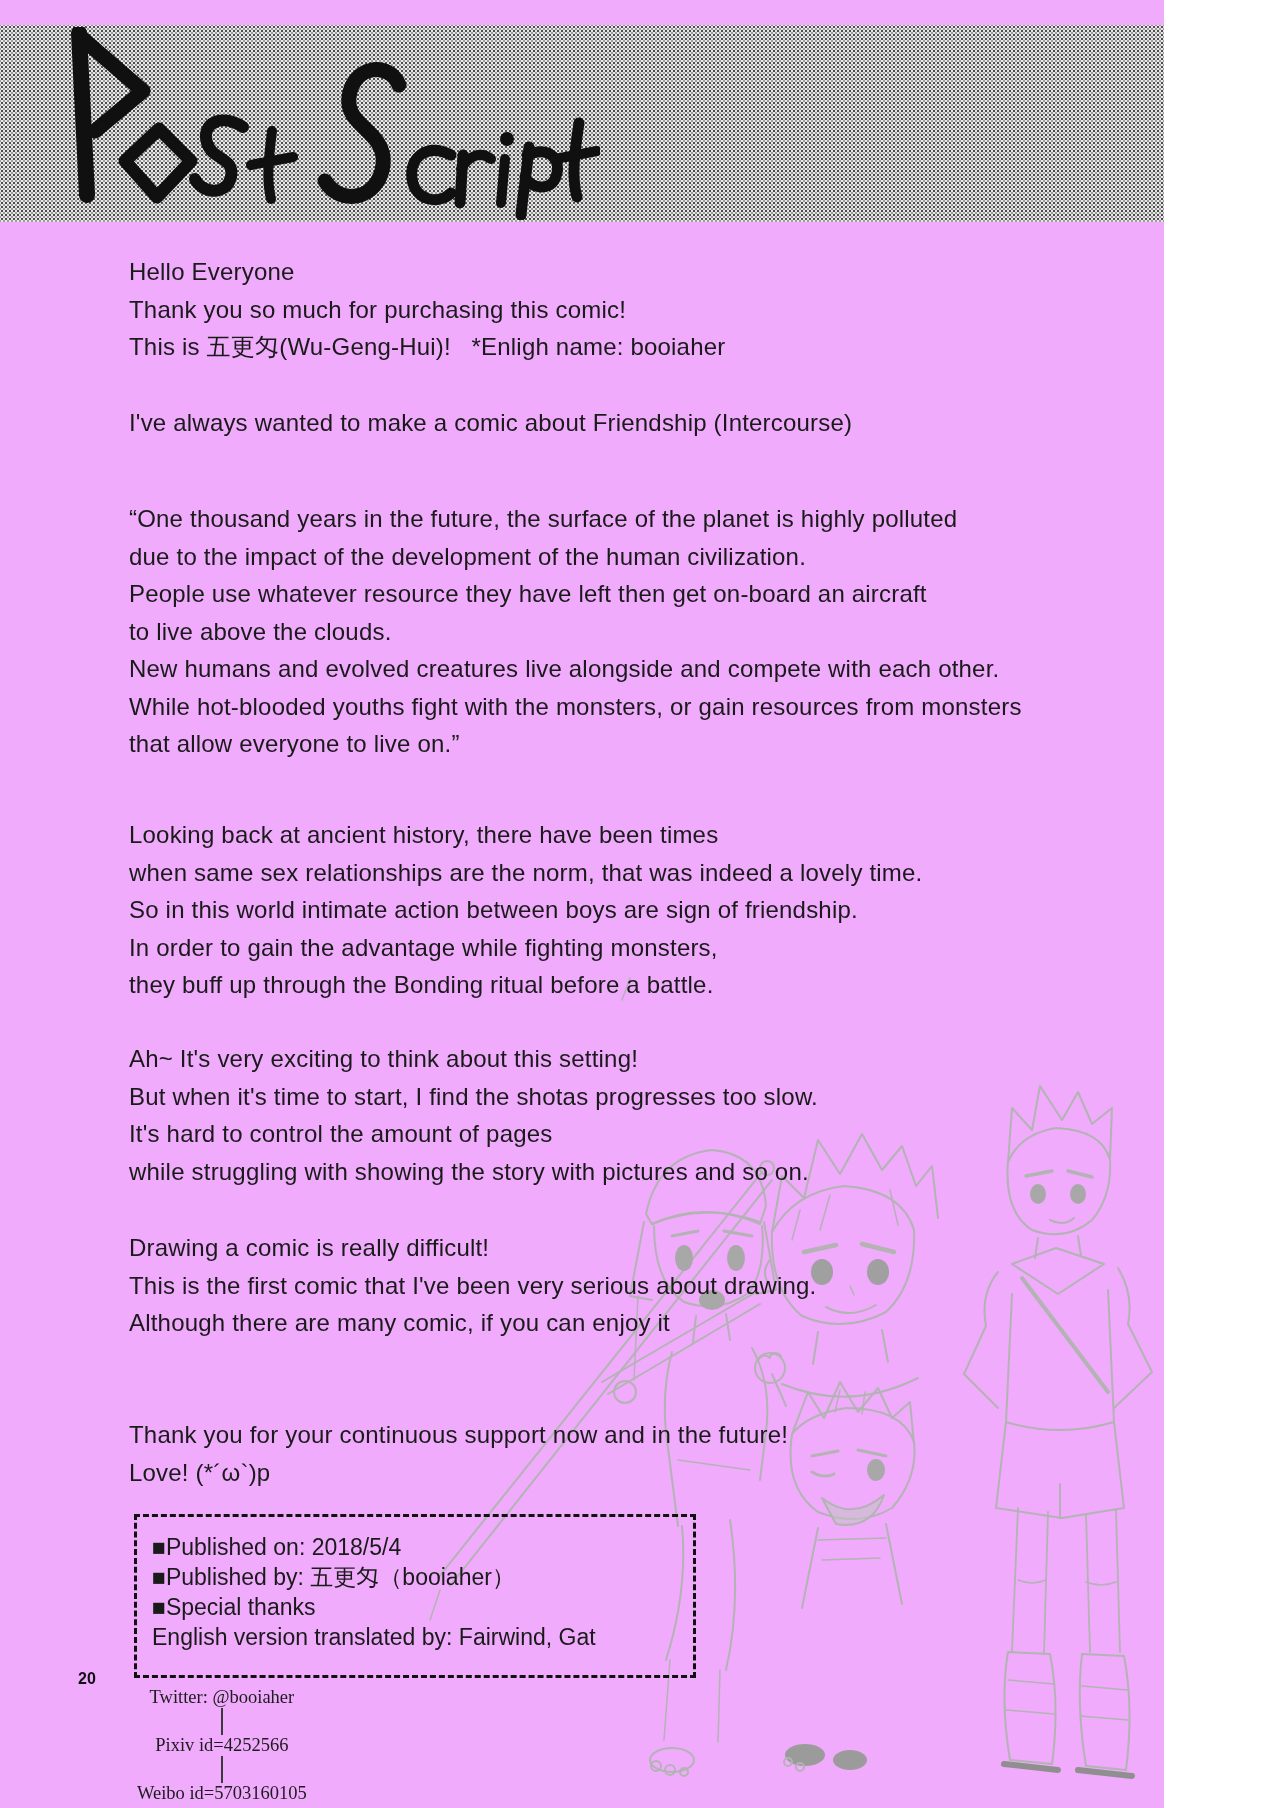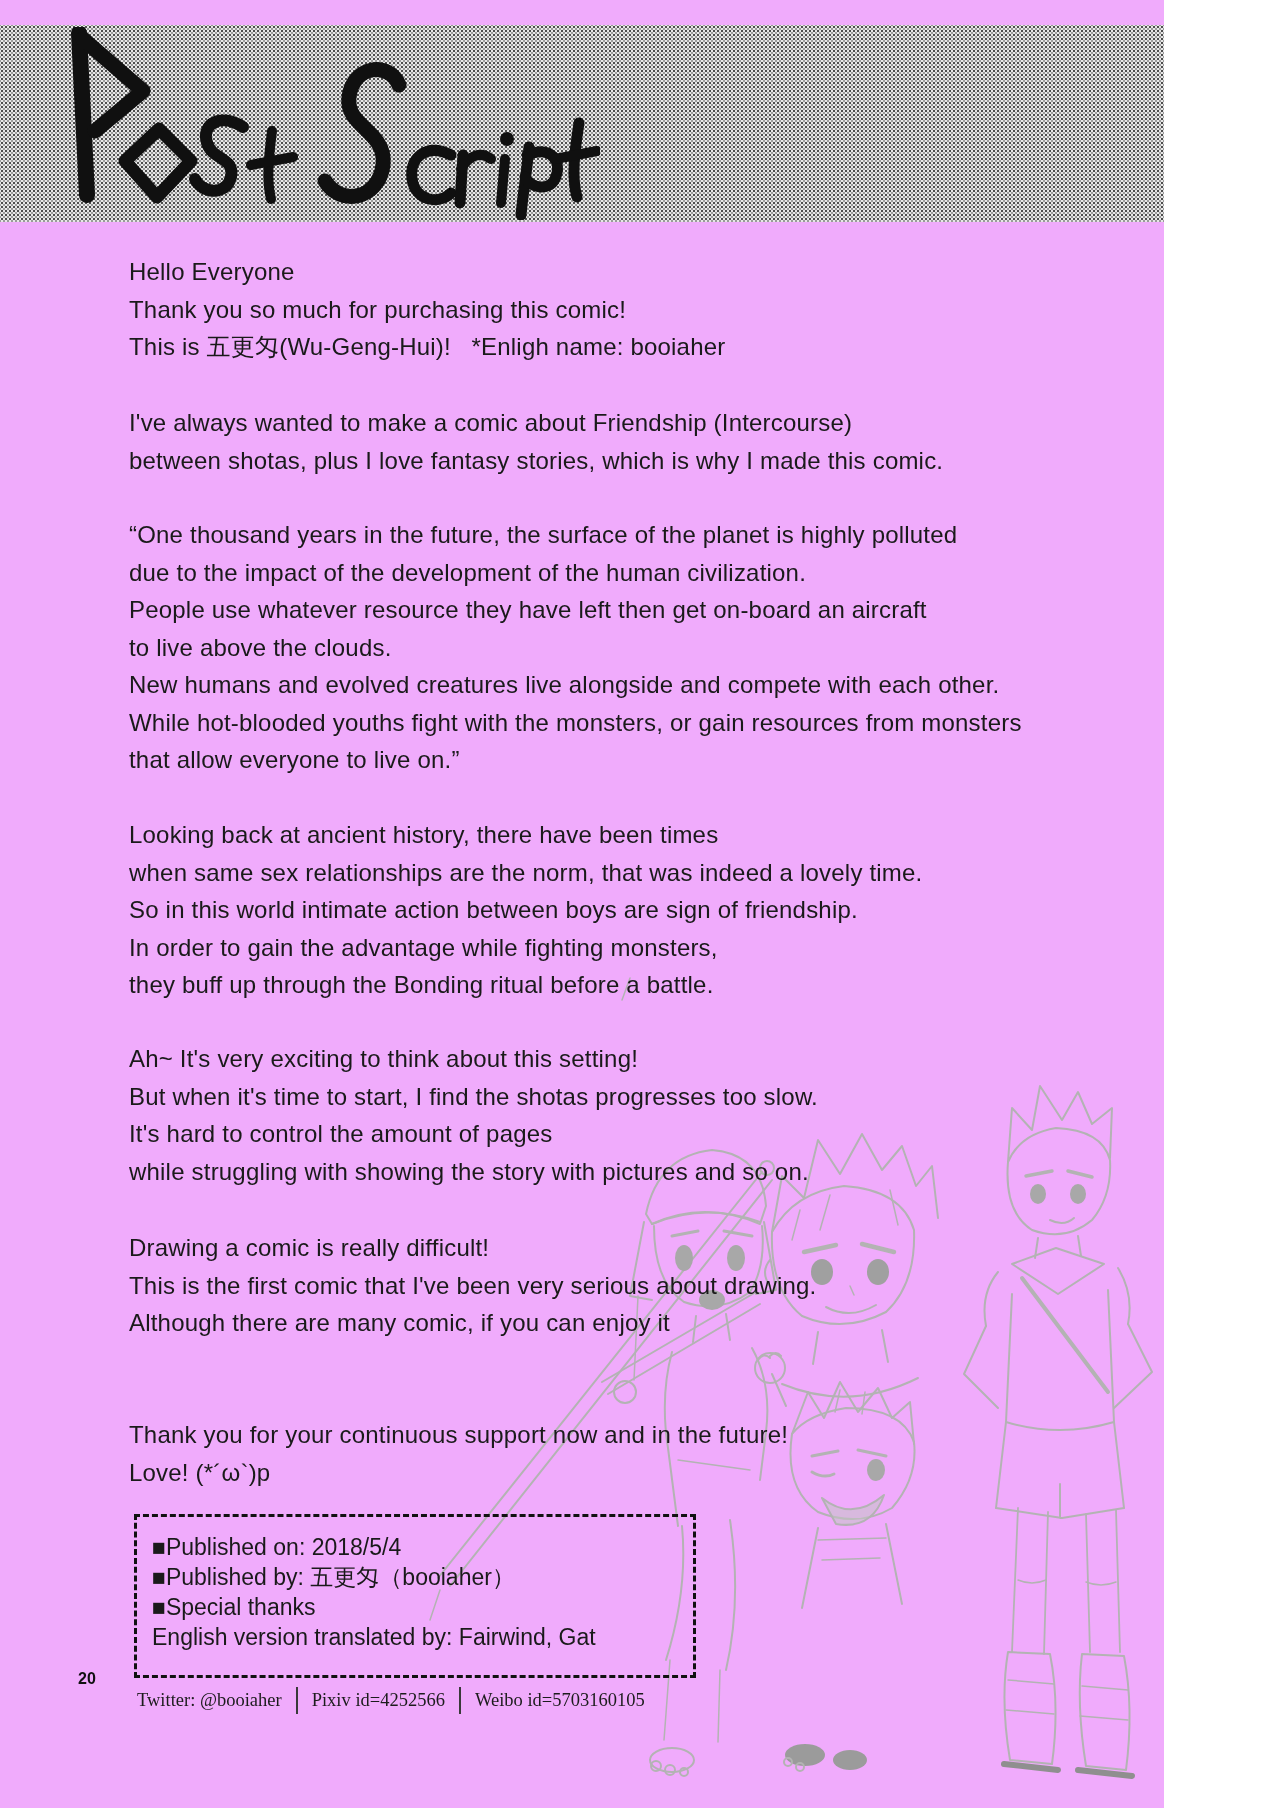--- a/index.html
+++ b/index.html
@@ -31,21 +31,21 @@
   .pub-box {
     position:absolute; left:134px; top:1514px; width:562px; height:164px;
     border:3px dashed #111; box-sizing:border-box;
     padding:15px 0 0 15px; font-size:23px; line-height:30px; background:transparent;
   }
 
   
   .page-num { position:absolute; left:78px; top:1670px; font-size:16px; font-weight:bold; color:#111; }
   .footer {
     position:absolute; left:137px; top:1687px; display:flex; align-items:center;
-    font-family:"Liberation Serif", serif; font-size:18.5px; color:#1c1c1c;
+    font-family:"Liberation Serif", serif; font-size:18.5px; color:#1c1c1c;flex-direction:column;
   }
   .sep { width:2px; height:27px; background:#3a3a3a; margin:0 14px; }
 </style>
 </head>
 <body>
 
 <div class="page">
 
   <div class="banner">
     <span class="sr-only">PostScript</span>
@@ -176,24 +176,23 @@
   </svg>
 
   <div class="para" style="top:253px">
     <div class="line">Hello Everyone</div>
     <div class="line">Thank you so much for purchasing this comic!</div>
     <div class="line">This is 五更匁(Wu-Geng-Hui)!   *Enligh name: booiaher</div>
   </div>
 
   <div class="para" style="top:404px">
     <div class="line">I've always wanted to make a comic about Friendship (Intercourse)</div>
-    <div class="line">between shotas, plus I love fantasy stories, which is why I made this comic.</div>
-  </div>
-
-  <div class="para" style="top:516px">
+  </div>
+
+  <div class="para" style="top:500px">
     <div class="line">“One thousand years in the future, the surface of the planet is highly polluted</div>
     <div class="line">due to the impact of the development of the human civilization.</div>
     <div class="line">People use whatever resource they have left then get on-board an aircraft</div>
     <div class="line">to live above the clouds.</div>
     <div class="line">New humans and evolved creatures live alongside and compete with each other.</div>
     <div class="line">While hot-blooded youths fight with the monsters, or gain resources from monsters</div>
     <div class="line">that allow everyone to live on.”</div>
   </div>
 
   <div class="para" style="top:816px">

